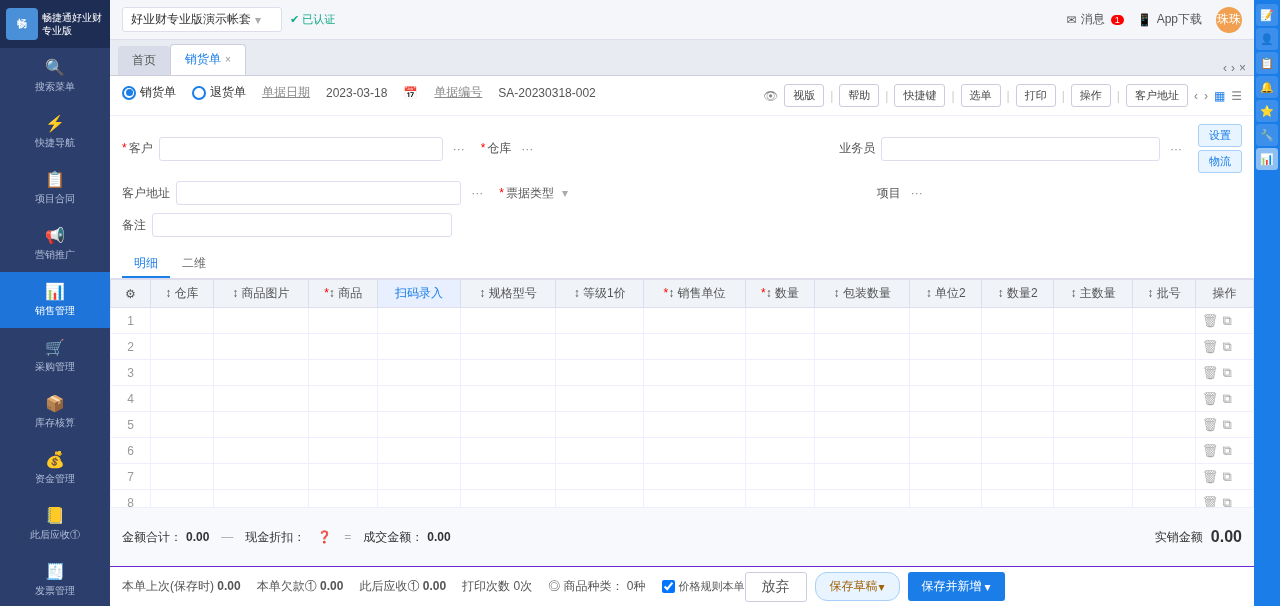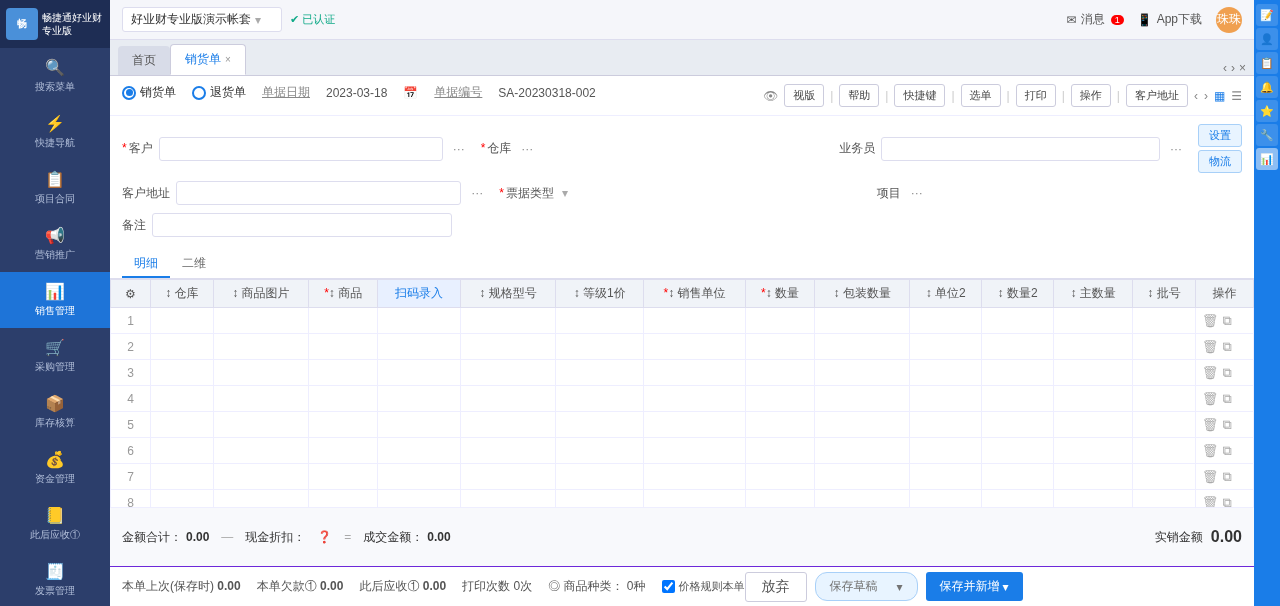--- a/index.html
+++ b/index.html
@@ -86,21 +86,21 @@
     
     .footer-summary { padding: 20px 12px; background: #f8f9fc; border-top: 1px solid #eef; display: flex; align-items: center; gap: 12px; font-size: 12px; flex-shrink: 0; }
     .footer-amount { display: flex; align-items: center; gap: 4px; }
     .amount-val { color: #333; font-weight: bold; }
     
     
     .bottom-bar { height: 40px; background: white; border-top: 1px solid #6d28d9; display: flex; align-items: center; justify-content: flex-start; padding: 0 12px; flex-shrink: 0; }
     .bottom-left { display: flex; align-items: center; gap: 16px; font-size: 12px; color: #555; }
     .bottom-right { display: flex; align-items: center; gap: 8px; }
     .btn-discard { border: 1px solid #ccd; background: white; padding: 5px 16px; border-radius: 3px; cursor: pointer; font-size: 14px; color: #555; }
-    .btn-save-draft { background: #e8f4ff; border: 1px solid #a8d0f8; color: #737373; padding: 5px 14px; border-radius: 12px; cursor: pointer; font-size: 12px; display: flex; align-items: center; gap: 19px; }
+    .btn-save-draft { background: #e8f4ff; border: 1px solid #a8d0f8; color: #a16207; padding: 5px 14px; border-radius: 12px; cursor: pointer; font-size: 12px; display: flex; align-items: center; gap: 1px; }
     .btn-save-new { background: #1a7de8; border: none; color: white; padding: 6px 14px; border-radius: 3px; cursor: pointer; font-size: 12px; display: flex; align-items: center; gap: 3px; }
     .realized-val { font-size: 16px; font-weight: bold; color: #333; }
     .checkbox-label { display: flex; align-items: center; gap: 4px; font-size: 11px; color: #555; }
     
     
     .right-panel { width: 26px; background: #1a7de8; display: flex; flex-direction: column; align-items: center; padding: 4px 0; gap: 2px; flex-shrink: 0; }
     .right-icon { width: 22px; height: 22px; background: rgba(255,255,255,0.15); border-radius: 3px; display: flex; align-items: center; justify-content: center; cursor: pointer; color: white; font-size: 11px; }
     .right-icon.active { background: rgba(255,255,255,0.4); }
   </style>
 </head>

